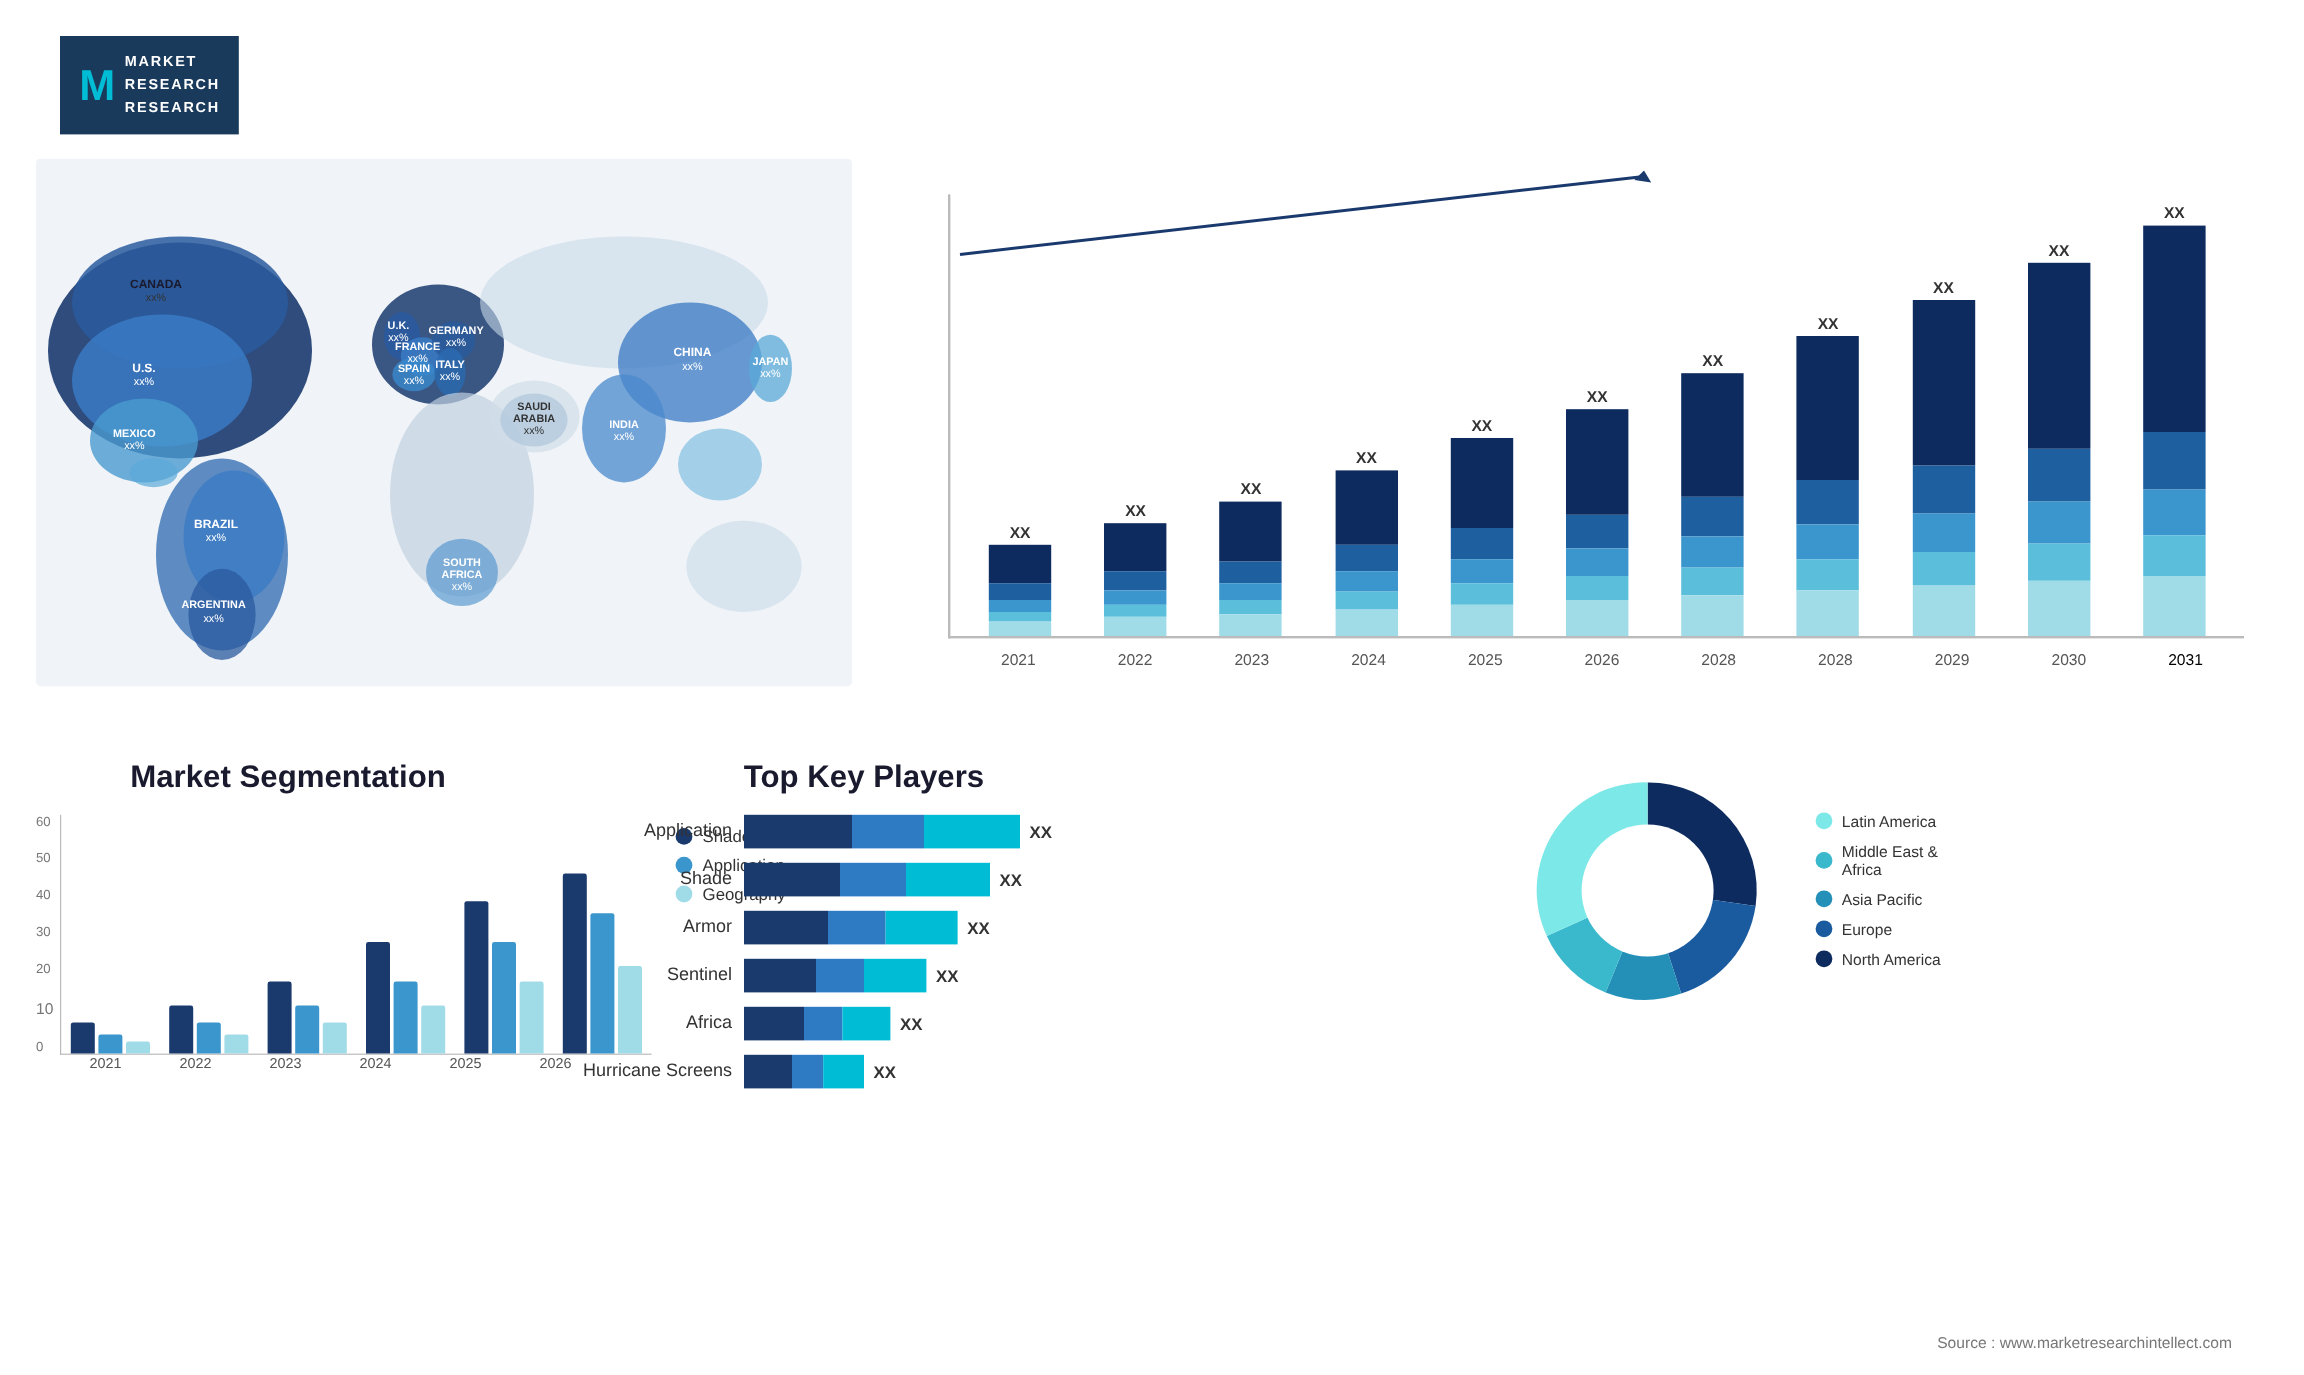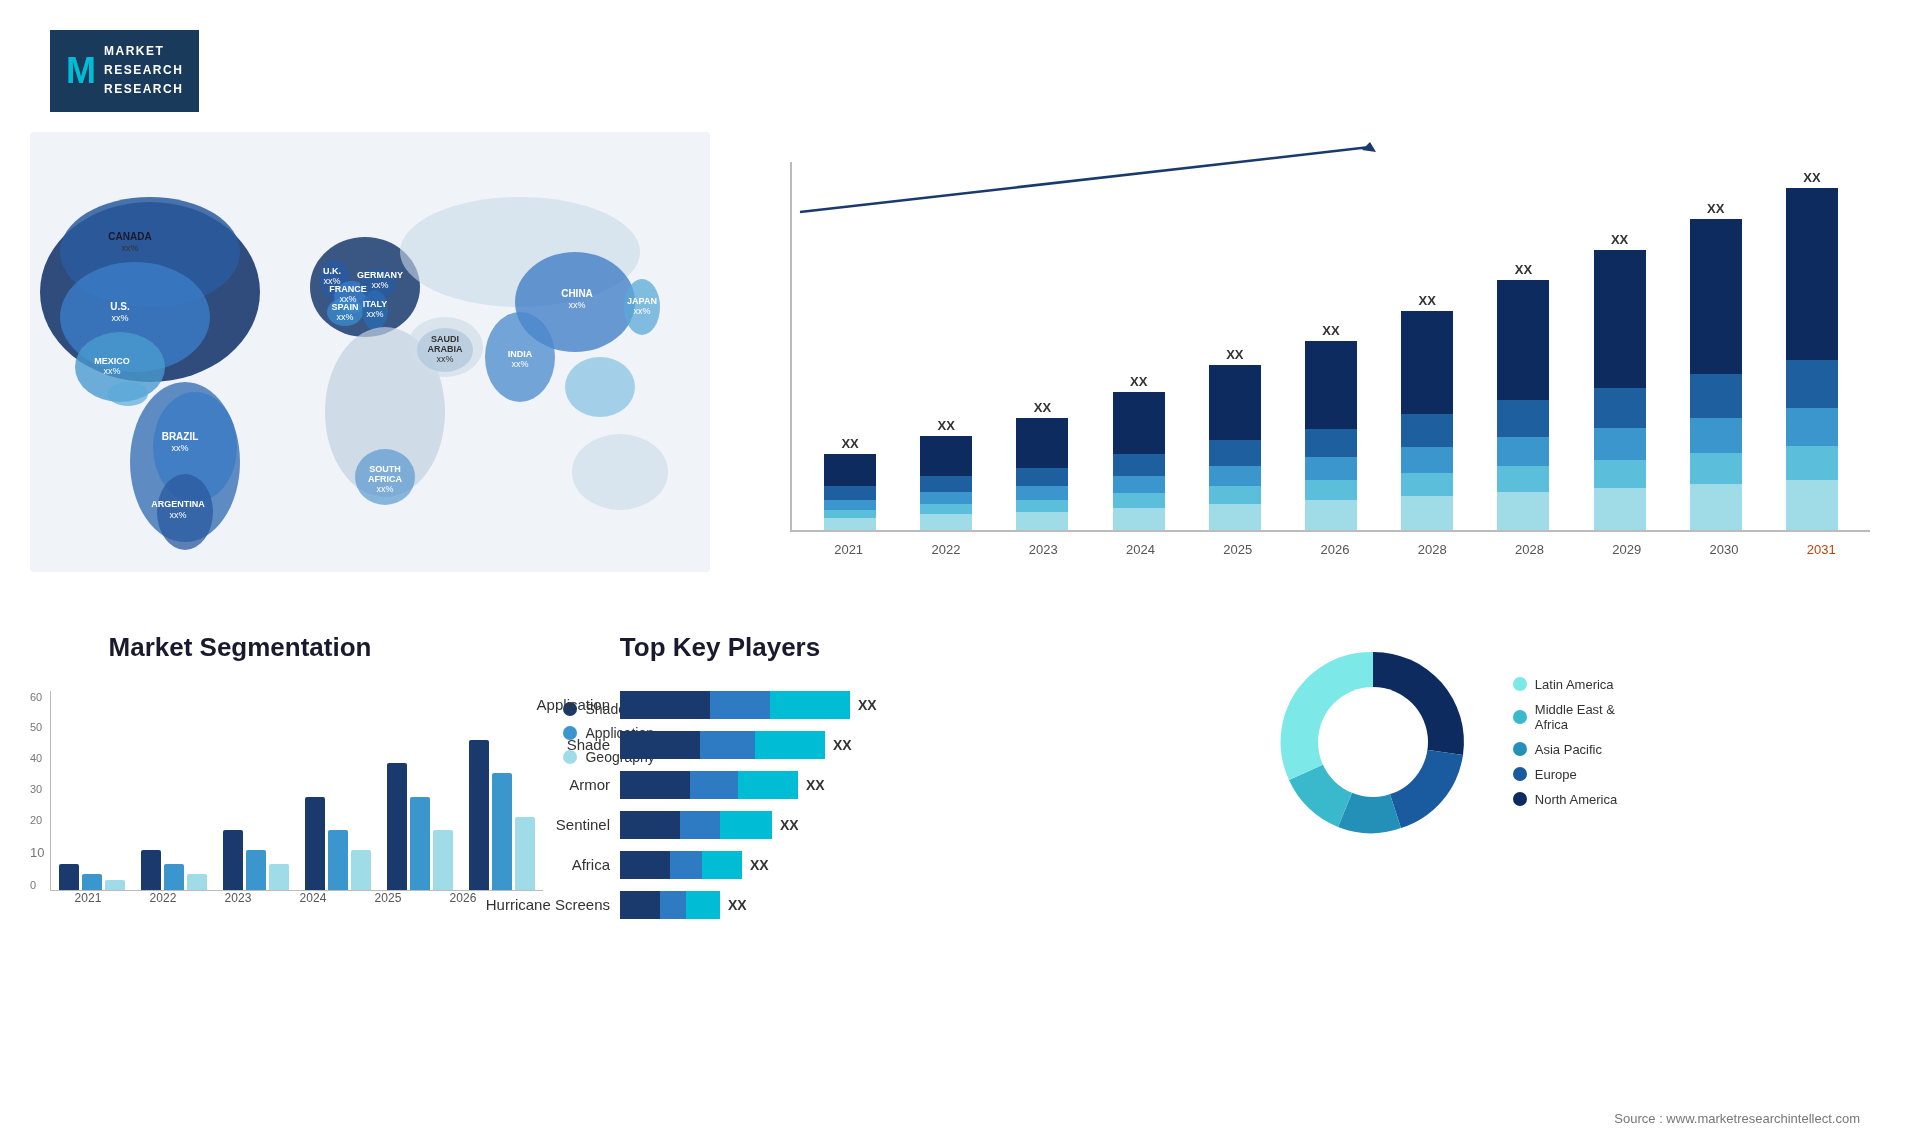--- a/index.html
+++ b/index.html
@@ -69,21 +69,21 @@
     }
 
     .regional-section {
       flex: 1;
     }
 
     .section-title {
       font-size: 26px;
       font-weight: 700;
       color: #1a1a2e;
-      margin-bottom: 28px;
+      margin-bottom: 16px;
       text-align: center;
     }
 
     .seg-legend {
       margin-top: 10px;
       display: flex;
       flex-direction: column;
       gap: 8px;
       margin-left: 20px;
     }
@@ -430,21 +430,21 @@
         <div style="flex:1;text-align:center;font-size:13px;color:#555;">2021</div>
         <div style="flex:1;text-align:center;font-size:13px;color:#555;">2022</div>
         <div style="flex:1;text-align:center;font-size:13px;color:#555;">2023</div>
         <div style="flex:1;text-align:center;font-size:13px;color:#555;">2024</div>
         <div style="flex:1;text-align:center;font-size:13px;color:#555;">2025</div>
         <div style="flex:1;text-align:center;font-size:13px;color:#555;">2026</div>
         <div style="flex:1;text-align:center;font-size:13px;color:#555;">2028</div>
         <div style="flex:1;text-align:center;font-size:13px;color:#555;">2028</div>
         <div style="flex:1;text-align:center;font-size:13px;color:#555;">2029</div>
         <div style="flex:1;text-align:center;font-size:13px;color:#555;">2030</div>
-        <div style="flex:1;text-align:center;font-size:13px;color:#c2410c;">2031</div>
+        <div style="flex:1;text-align:center;font-size:13px;color:#000000;">2031</div>
       </div>
     </div>
   </div>
 </div>
 
 <div class="bottom-content">
 
   <div class="segmentation-section">
     <h2 class="section-title">Market Segmentation</h2>
     <div style="display:flex;">

